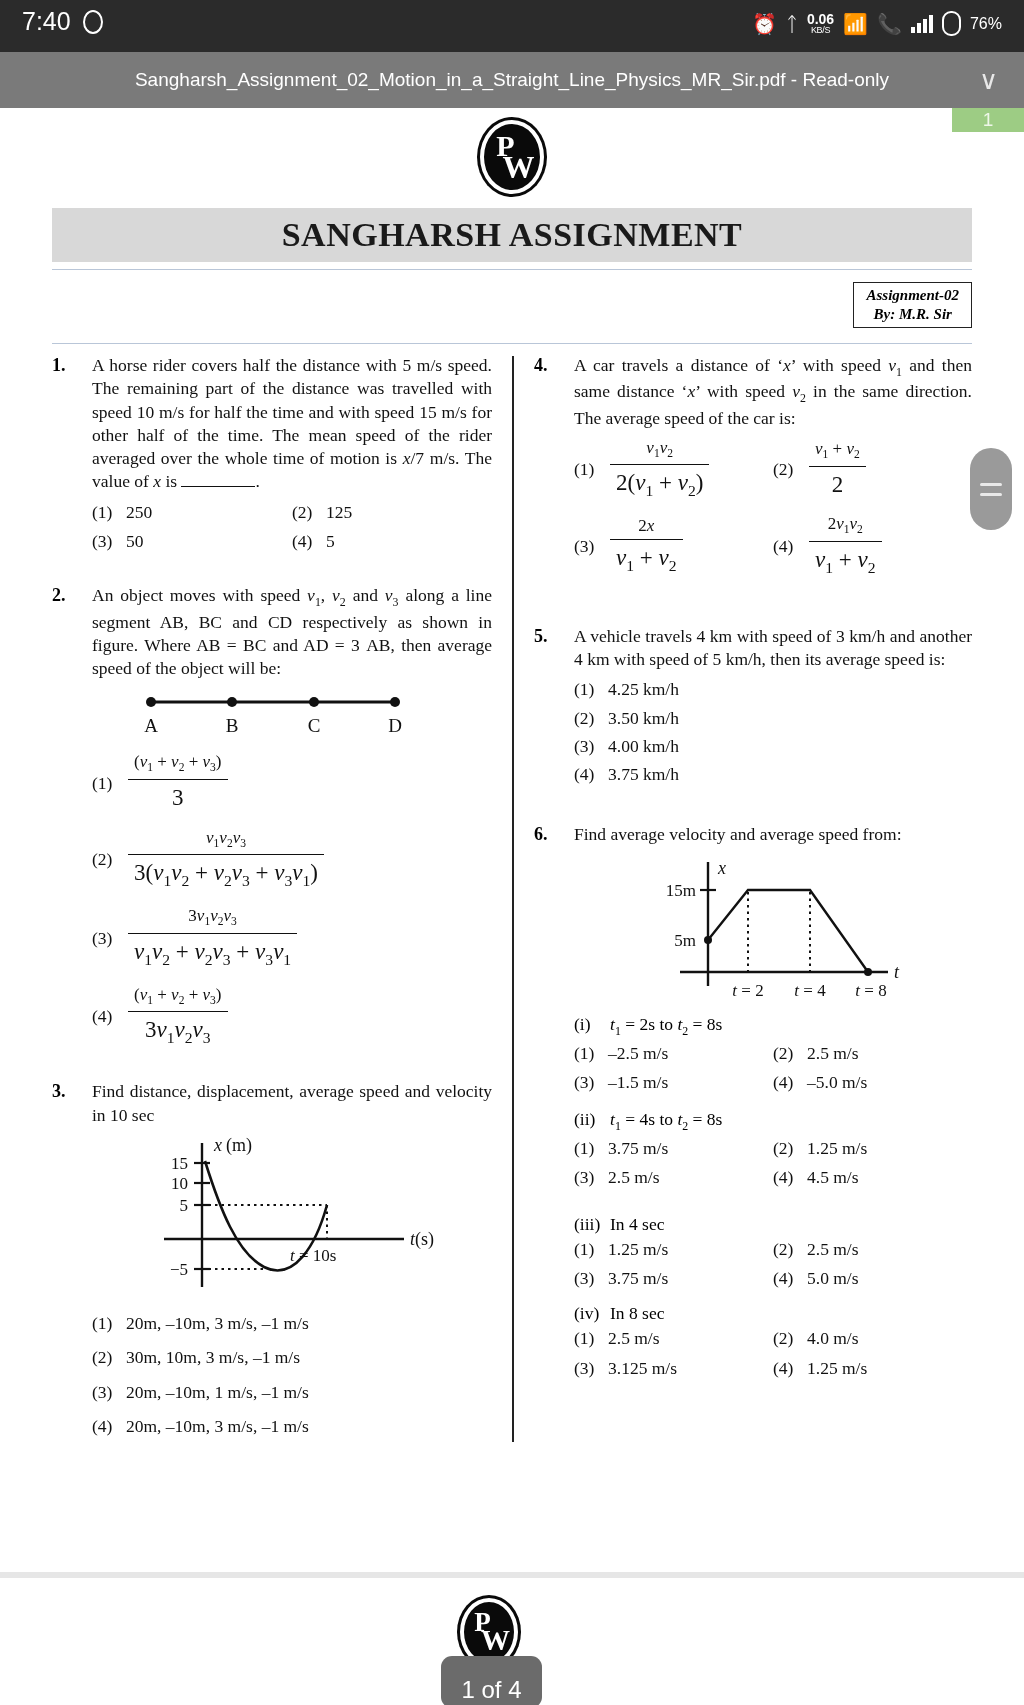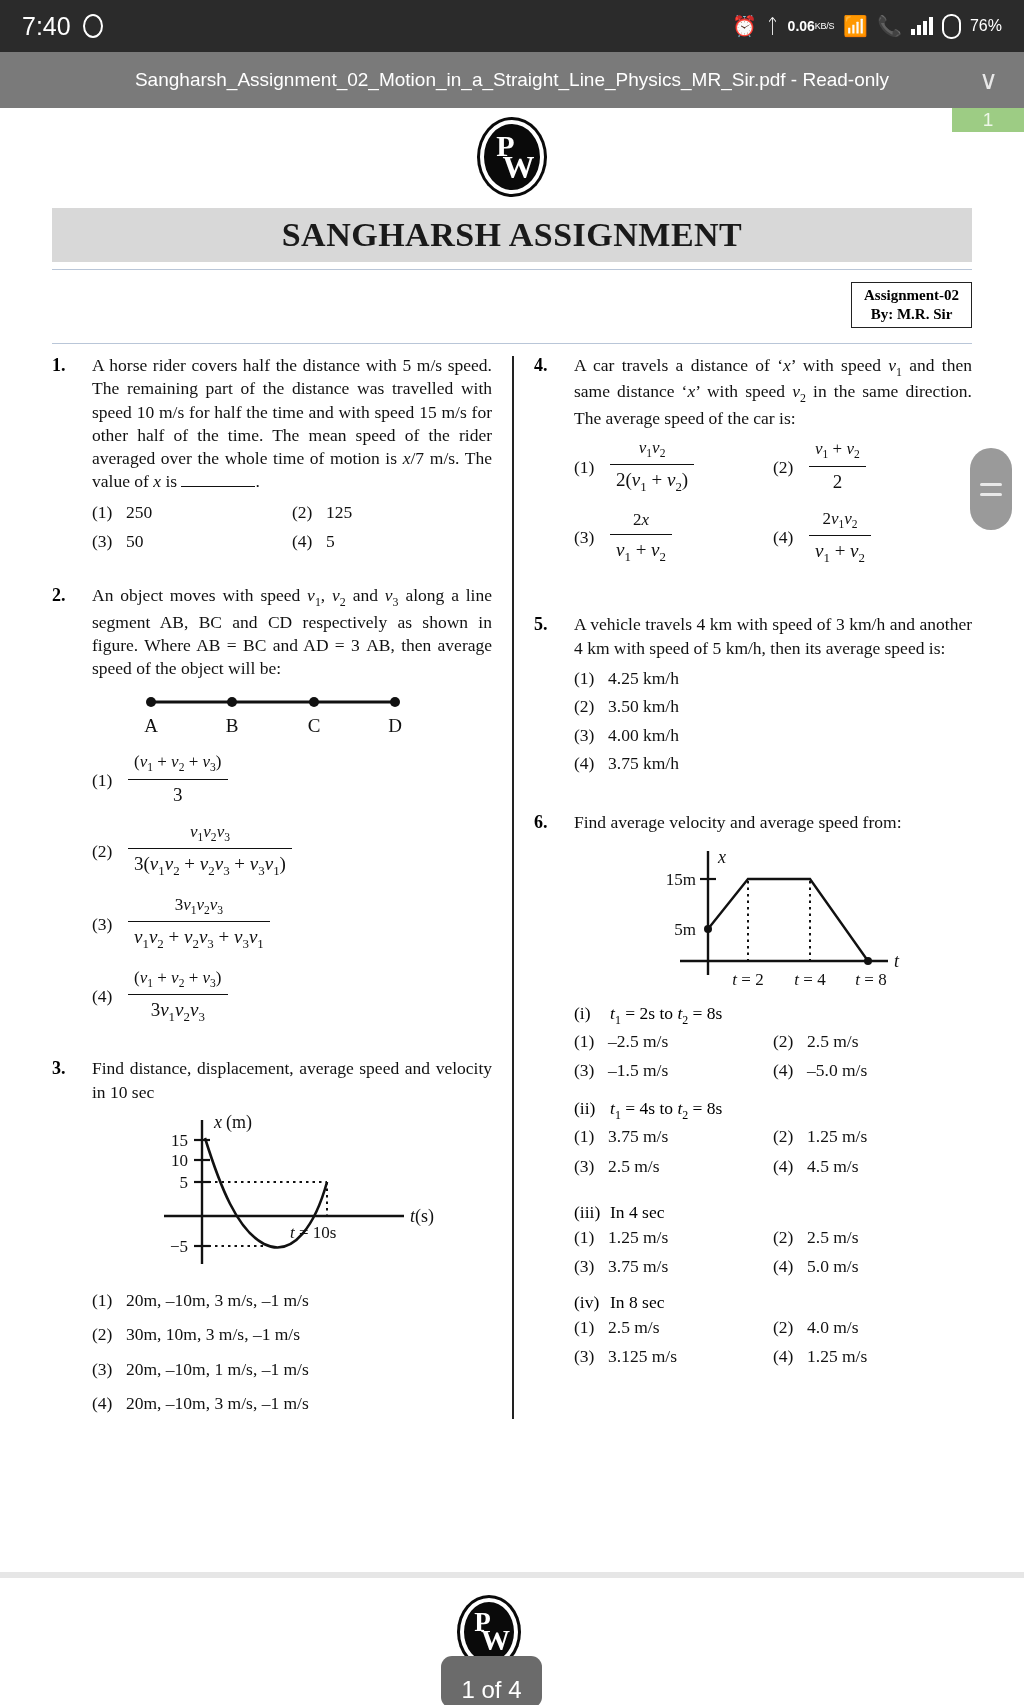--- a/index.html
+++ b/index.html
@@ -7,29 +7,29 @@
     margin: 0; padding: 0;
     width: 1024px; height: 1705px;
     background: #ffffff;
     font-family: "Liberation Serif", serif;
     overflow: hidden;
   }
 
   
   #statusbar{
     height:52px; width:1024px; background:#2b2b2b; color:#ffffff;
-    display:flex; align-items:center; padding:0 22px;
+    display:flex; align-items:flex-end; padding:16px 22px;
     font-family:"Liberation Sans", sans-serif;
   }
   #statusbar .left{display:flex; align-items:center; gap:12px; font-size:25px;}
   #statusbar .right{margin-left:auto; display:flex; align-items:center; gap:9px; font-size:21px;}
   .sb-ring{width:20px;height:24px;border:2.5px solid #fff;border-radius:50%;display:inline-block;}
   .sb-alarm{font-size:20px;line-height:1;}
   .sb-bt{font-size:20px;line-height:1;}
-  .sb-kb{display:flex;flex-direction:row;align-items:center;line-height:1;}
+  .sb-kb{display:flex;flex-direction:column;align-items:center;line-height:1;}
   .sb-kb b{font-size:14px;font-weight:700;}
   .sb-kb i{font-size:9px;font-style:normal;letter-spacing:-.3px;}
   .sb-wifi{font-size:20px;}
   .sb-sig{display:flex;align-items:flex-end;gap:2px;height:18px;}
   .sb-sig span{width:4px;background:#fff;}
   .sb-sig span:nth-child(1){height:6px}
   .sb-sig span:nth-child(2){height:10px}
   .sb-sig span:nth-child(3){height:14px}
   .sb-sig span:nth-child(4){height:18px}
   .sb-batt{width:19px;height:25px;border:2.5px solid #fff;border-radius:9px;display:inline-block;}
@@ -88,21 +88,21 @@
   .rule{margin:7px 52px 0 52px;border-top:1.5px solid #b9c6d8;}
 
   #subhead{
     margin:10px 52px 0 52px;display:flex;align-items:center;position:relative;height:56px;
   }
   #subhead h2{
     margin:0;width:100%;text-align:center;font-size:30px;font-weight:700;color:#111;
   }
   #assignbox{
     position:absolute;right:0;top:2px;border:1.6px solid #222;padding:3px 12px;
-    text-align:center;font-family:"Liberation Serif",serif;line-height:1.25;
+    text-align:center;font-family:"Liberation Serif",serif;line-height:1.25;font-style:italic;
   }
   #assignbox div{font-size:15px;font-weight:700;}
 
   
   #body{
     margin:10px 52px 0 52px;display:flex;position:relative;
   }
   #divider{
     position:absolute;left:50%;top:2px;bottom:0;width:1.5px;background:#222;
   }
@@ -125,21 +125,21 @@
   .subq{margin:10px 0 1px 40px;font-size:17.5px;display:flex;}
   .subq .rn{flex:0 0 36px;}
 
   i.v{font-style:italic;}
   sub{font-size:.68em;}
 
   
   .frac{display:inline-flex;flex-direction:column;vertical-align:middle;
         text-align:center;margin:0 2px;}
   .frac .n{padding:0 6px 1px 6px;border-bottom:1.4px solid #111;font-size:17px;}
-  .frac .d{padding:1px 6px 0 6px;font-size:19px;}
+  .frac .d{padding:1px 6px 0 6px;font-size:23px;}
 
   .opt-f{display:flex;align-items:center;}
   .opt-f .lbl{flex:0 0 34px;padding-top:2px;}
 
   .blank{display:inline-block;width:74px;border-bottom:1.4px solid #111;}
 
   
   .figwrap{display:flex;justify-content:center;margin:8px 0 4px 0;}
 
   

